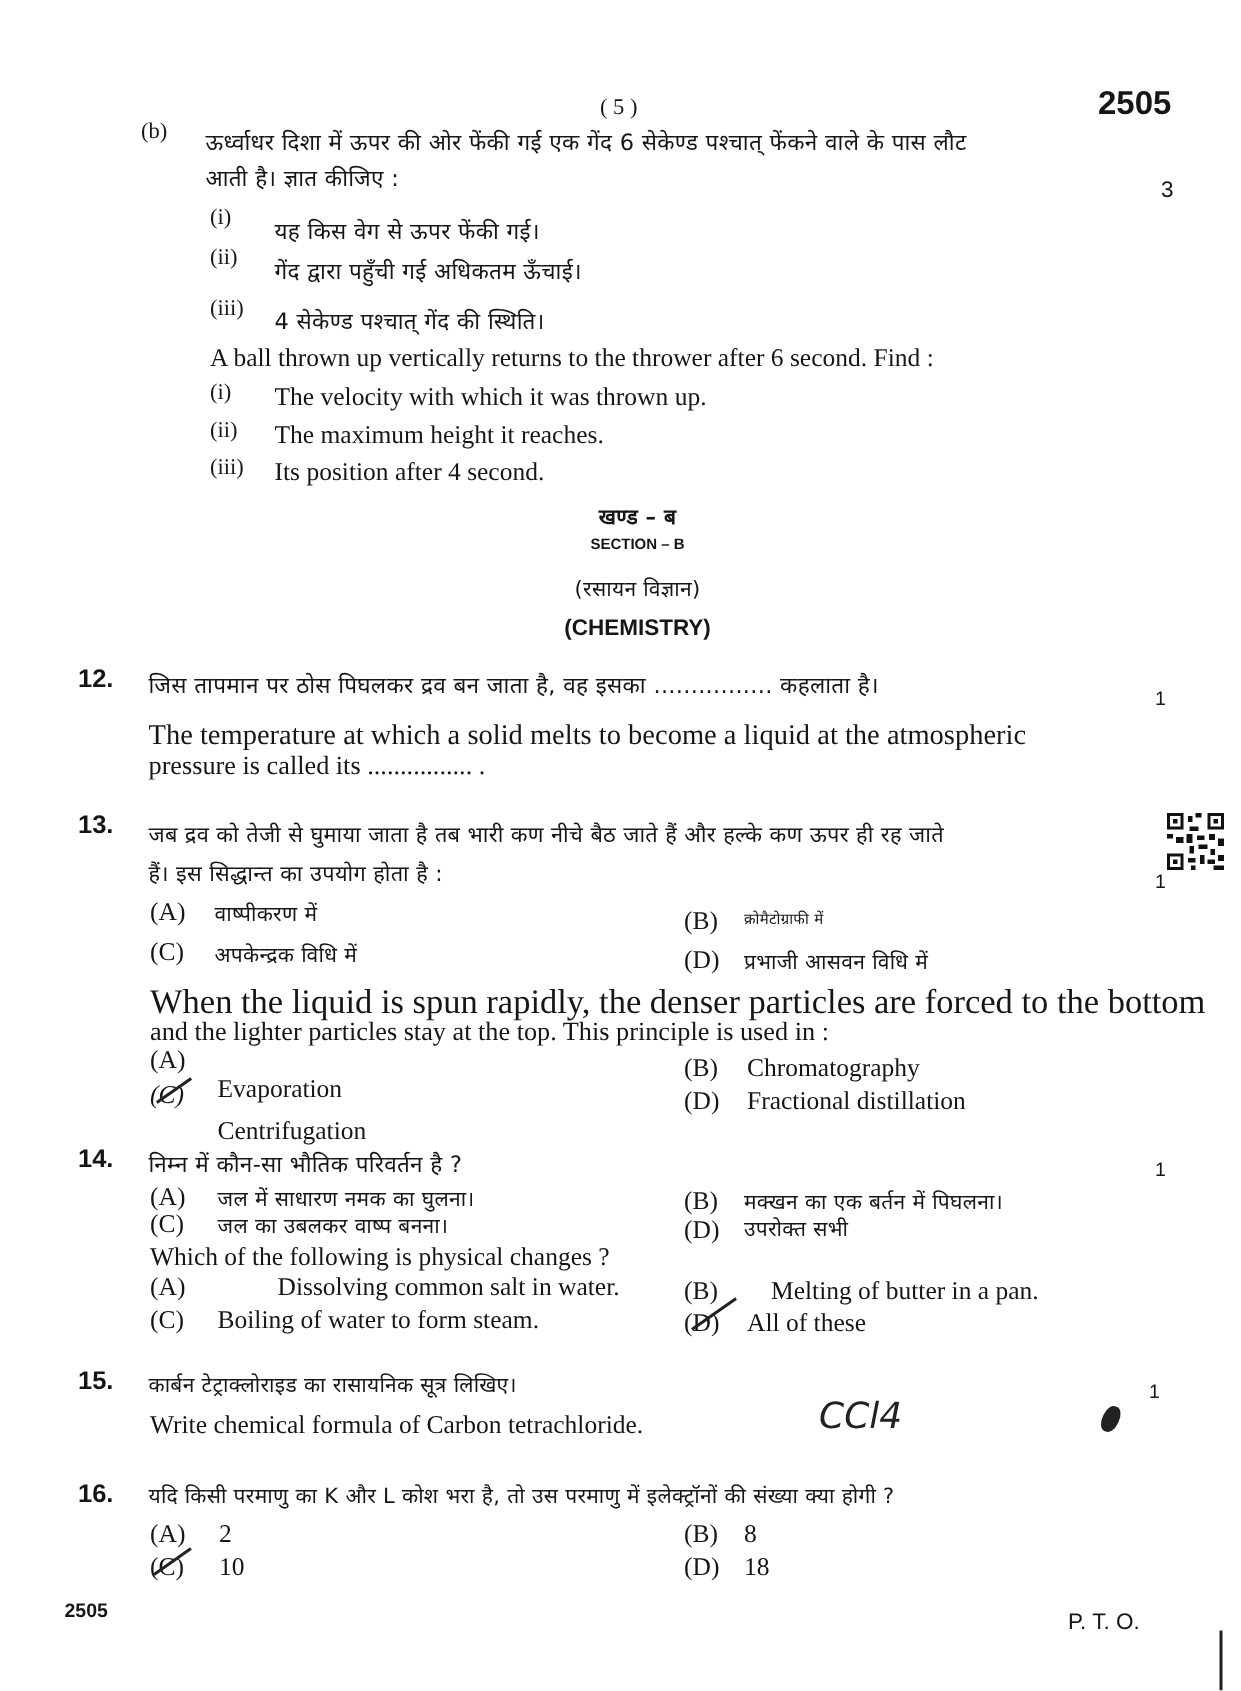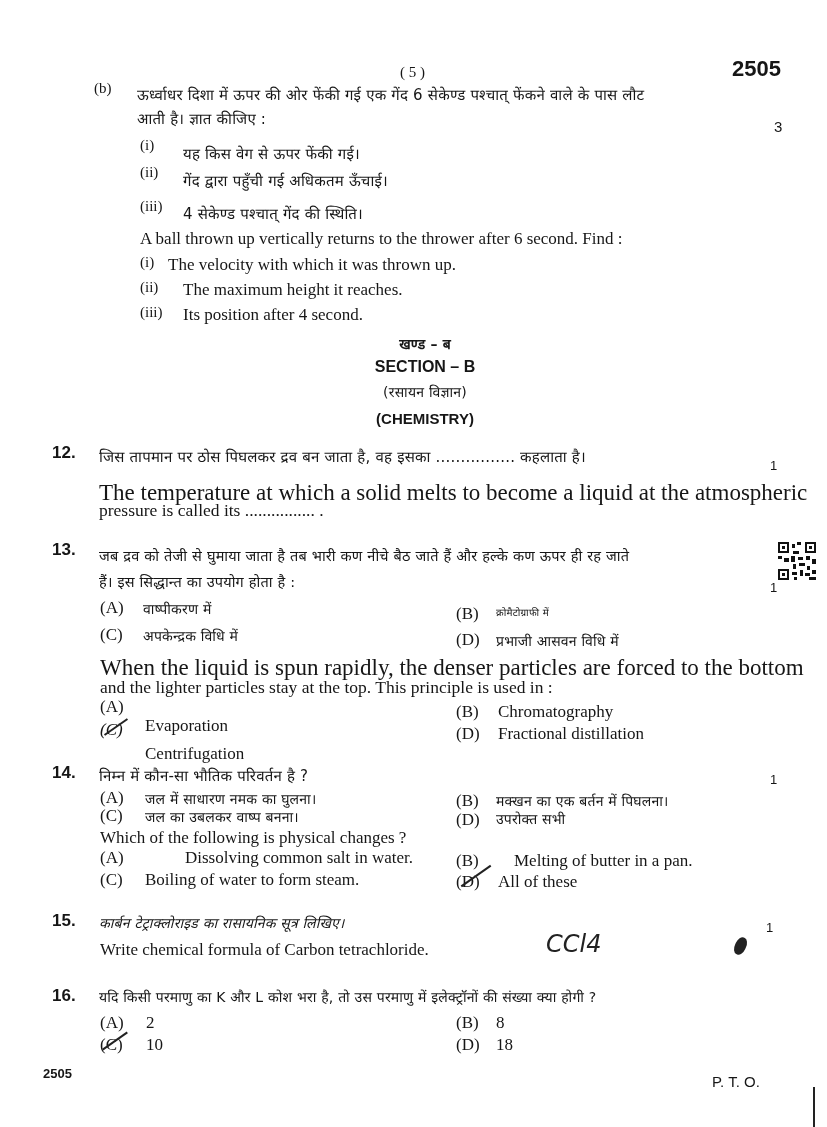--- a/index.html
+++ b/index.html
@@ -32,35 +32,35 @@
 
 <div class="abs en" style="left:140px;top:137px;font-size:15px;">(i)</div>
 <div class="abs hi" style="left:183px;top:143px;">यह किस वेग से ऊपर फेंकी गई।</div>
 <div class="abs en" style="left:140px;top:164px;font-size:15px;">(ii)</div>
 <div class="abs hi" style="left:183px;top:170px;">गेंद द्वारा पहुँची गई अधिकतम ऊँचाई।</div>
 <div class="abs en" style="left:140px;top:198px;font-size:15px;">(iii)</div>
 <div class="abs hi" style="left:183px;top:203px;">4 सेकेण्ड पश्चात् गेंद की स्थिति।</div>
 
 <div class="abs en" style="left:140px;top:229px;">A ball thrown up vertically returns to the thrower after 6 second. Find :</div>
 <div class="abs en" style="left:140px;top:254px;font-size:15px;">(i)</div>
-<div class="abs en" style="left:168px;top:255px;text-align:center;">The velocity with which it was thrown up.</div>
+<div class="abs en" style="left:183px;top:255px;text-align:center;">The velocity with which it was thrown up.</div>
 <div class="abs en" style="left:140px;top:279px;font-size:15px;">(ii)</div>
 <div class="abs en" style="left:183px;top:280px;">The maximum height it reaches.</div>
 <div class="abs en" style="left:140px;top:304px;font-size:15px;">(iii)</div>
 <div class="abs en" style="left:183px;top:305px;">Its position after 4 second.</div>
 
 <div class="abs hi bold center" style="left:300px;width:250px;top:334px;font-size:14px;">खण्ड – ब</div>
-<div class="abs bold center" style="left:300px;width:250px;top:358px;font-family:'Liberation Sans',sans-serif;font-size:16px;">SECTION – B</div>
+<div class="abs bold center" style="left:300px;width:250px;top:358px;font-family:'Liberation Sans',sans-serif;font-size:10px;">SECTION – B</div>
 <div class="abs hi center" style="left:300px;width:250px;top:382px;font-size:14px;">(रसायन विज्ञान)</div>
 <div class="abs bold center" style="left:300px;width:250px;top:410px;font-family:'Liberation Sans',sans-serif;font-size:15px;">(CHEMISTRY)</div>
 
 <div class="abs qnum" style="left:52px;top:443px;">12.</div>
 <div class="abs hi" style="left:99px;top:446px;">जिस तापमान पर ठोस पिघलकर द्रव बन जाता है, वह इसका ................ कहलाता है।</div>
 <div class="abs marks" style="left:770px;top:458px;">1</div>
-<div class="abs en" style="left:99px;top:480px;font-size:23px;">The temperature at which a solid melts to become a liquid at the atmospheric</div>
+<div class="abs en" style="left:99px;top:480px;font-size:19px;">The temperature at which a solid melts to become a liquid at the atmospheric</div>
 <div class="abs en" style="left:99px;top:500px;font-size:17.5px;">pressure is called its ................ .</div>
 
 <div class="abs qnum" style="left:52px;top:540px;">13.</div>
 <div class="abs hi" style="left:99px;top:545px;font-size:14.5px;">जब द्रव को तेजी से घुमाया जाता है तब भारी कण नीचे बैठ जाते हैं और हल्के कण ऊपर ही रह जाते</div>
 <div class="abs hi" style="left:99px;top:571px;font-size:14.5px;">हैं। इस सिद्धान्त का उपयोग होता है :</div>
 <div class="abs marks" style="left:770px;top:580px;">1</div>
 
 <div class="abs" style="left:778px;top:542px;width:38px;height:38px;">
   <svg width="38" height="38" viewBox="0 0 38 38">
     <rect width="38" height="38" fill="#fff"></rect>
@@ -133,21 +133,21 @@
 <div class="abs en" style="left:145px;top:848px;margin-left:40px;">Dissolving common salt in water.</div>
 <div class="abs en" style="left:456px;top:851px;">(B)</div>
 <div class="abs en" style="left:498px;top:851px;margin-left:16px;">Melting of butter in a pan.</div>
 <div class="abs en" style="left:100px;top:870px;">(C)</div>
 <div class="abs en" style="left:145px;top:870px;">Boiling of water to form steam.</div>
 <div class="abs en" style="left:456px;top:872px;">(D)</div>
 <div class="tick" style="left:458px;top:875px;width:36px;"></div>
 <div class="abs en" style="left:498px;top:872px;">All of these</div>
 
 <div class="abs qnum" style="left:52px;top:911px;">15.</div>
-<div class="abs hi" style="left:99px;top:913px;font-size:14px;font-style:italic;">कार्बन टेट्राक्लोराइड का रासायनिक सूत्र लिखिए।</div>
+<div class="abs hi" style="left:99px;top:913px;font-size:14px;">कार्बन टेट्राक्लोराइड का रासायनिक सूत्र लिखिए।</div>
 <div class="abs marks" style="left:766px;top:920px;">1</div>
 <div class="abs en" style="left:100px;top:940px;">Write chemical formula of Carbon tetrachloride.</div>
 <div class="abs hand" style="left:546px;top:930px;font-size:24px;">CCl4</div>
 <div class="abs" style="left:735px;top:937px;width:11px;height:18px;background:#222;border-radius:45%;transform:rotate(25deg);"></div>
 
 <div class="abs qnum" style="left:52px;top:986px;">16.</div>
 <div class="abs hi" style="left:99px;top:987px;font-size:14px;">यदि किसी परमाणु का K और L कोश भरा है, तो उस परमाणु में इलेक्ट्रॉनों की संख्या क्या होगी ?</div>
 <div class="abs en" style="left:100px;top:1013px;">(A)</div>
 <div class="abs en" style="left:146px;top:1013px;">2</div>
 <div class="abs en" style="left:456px;top:1013px;">(B)</div>

